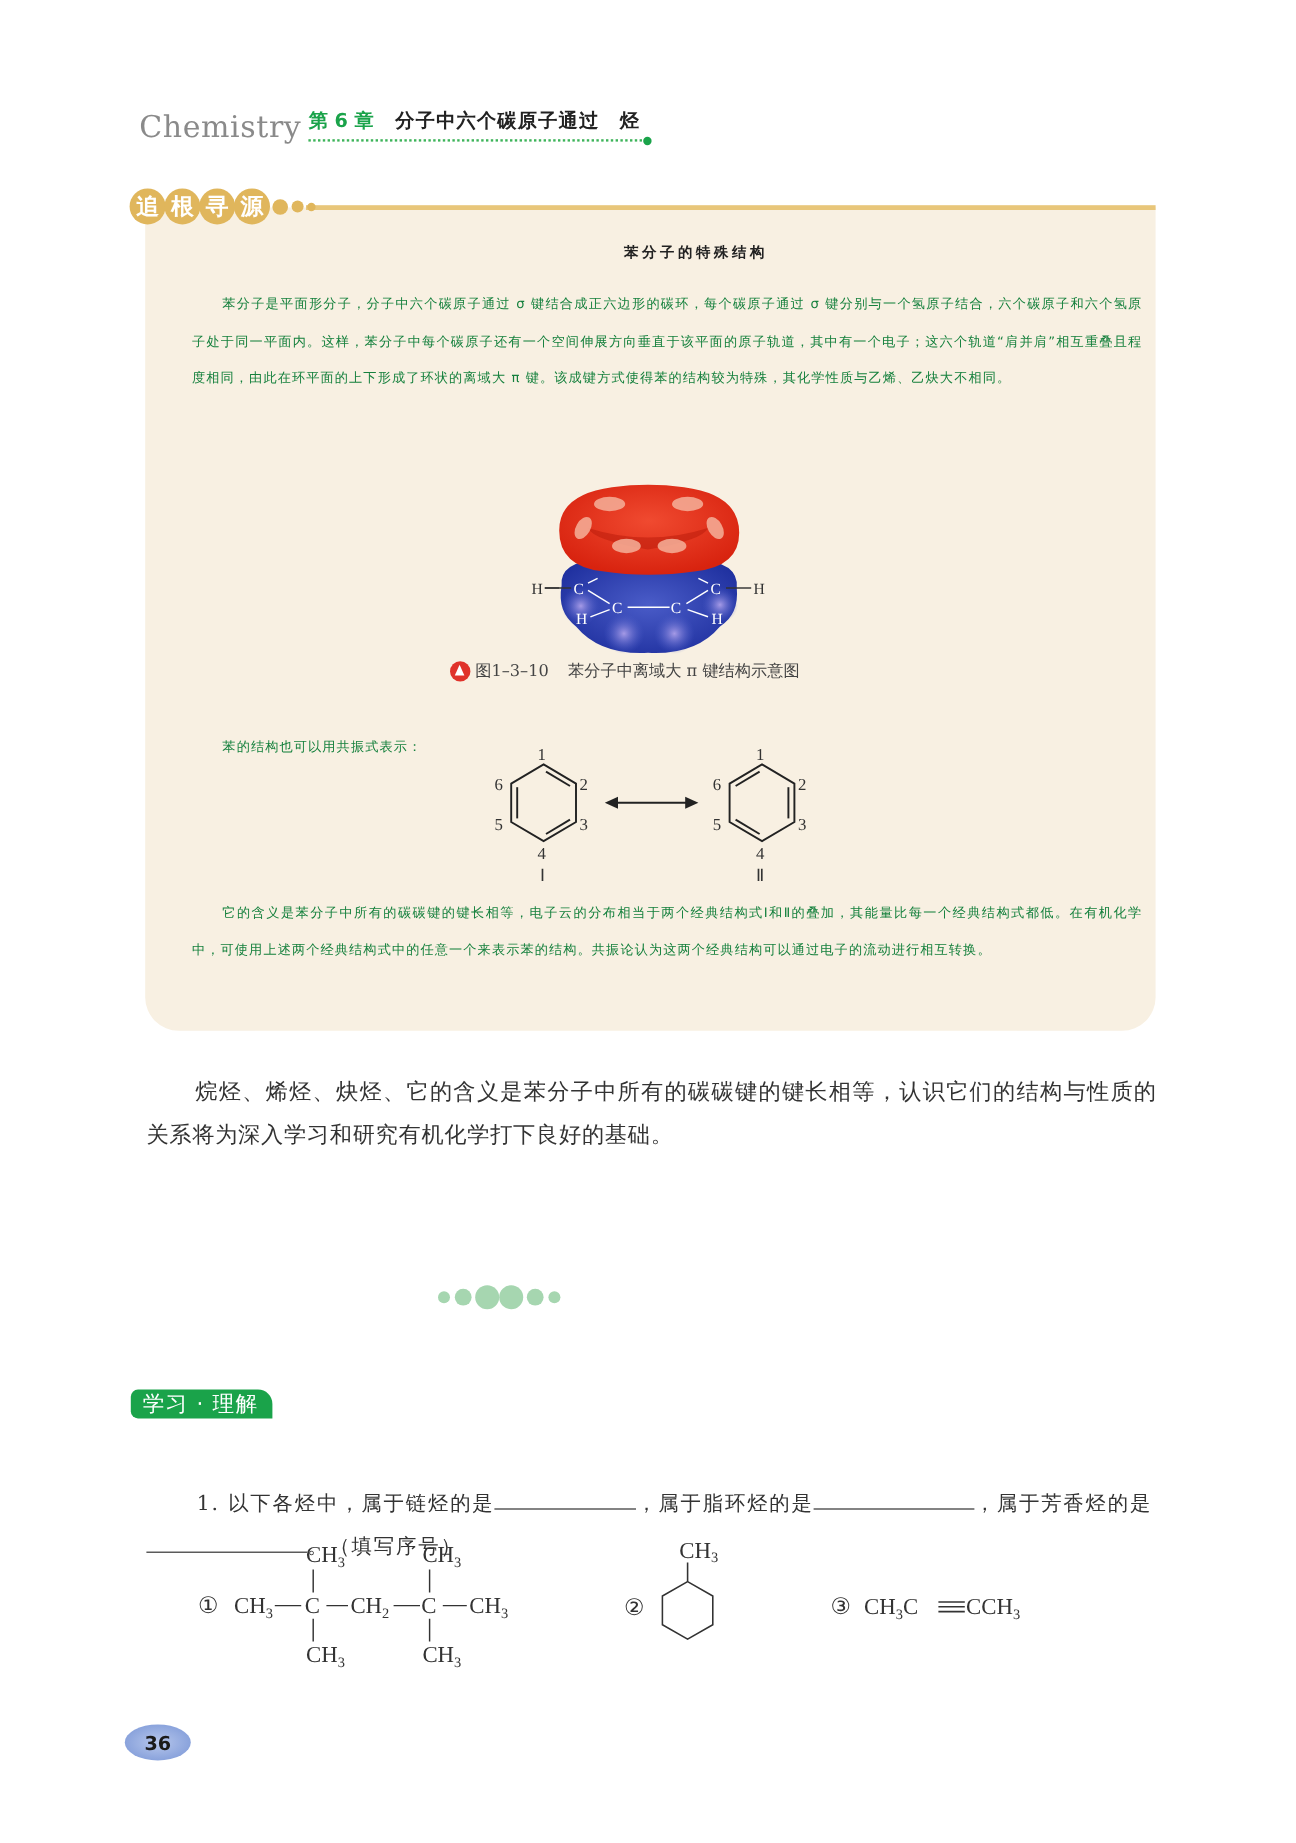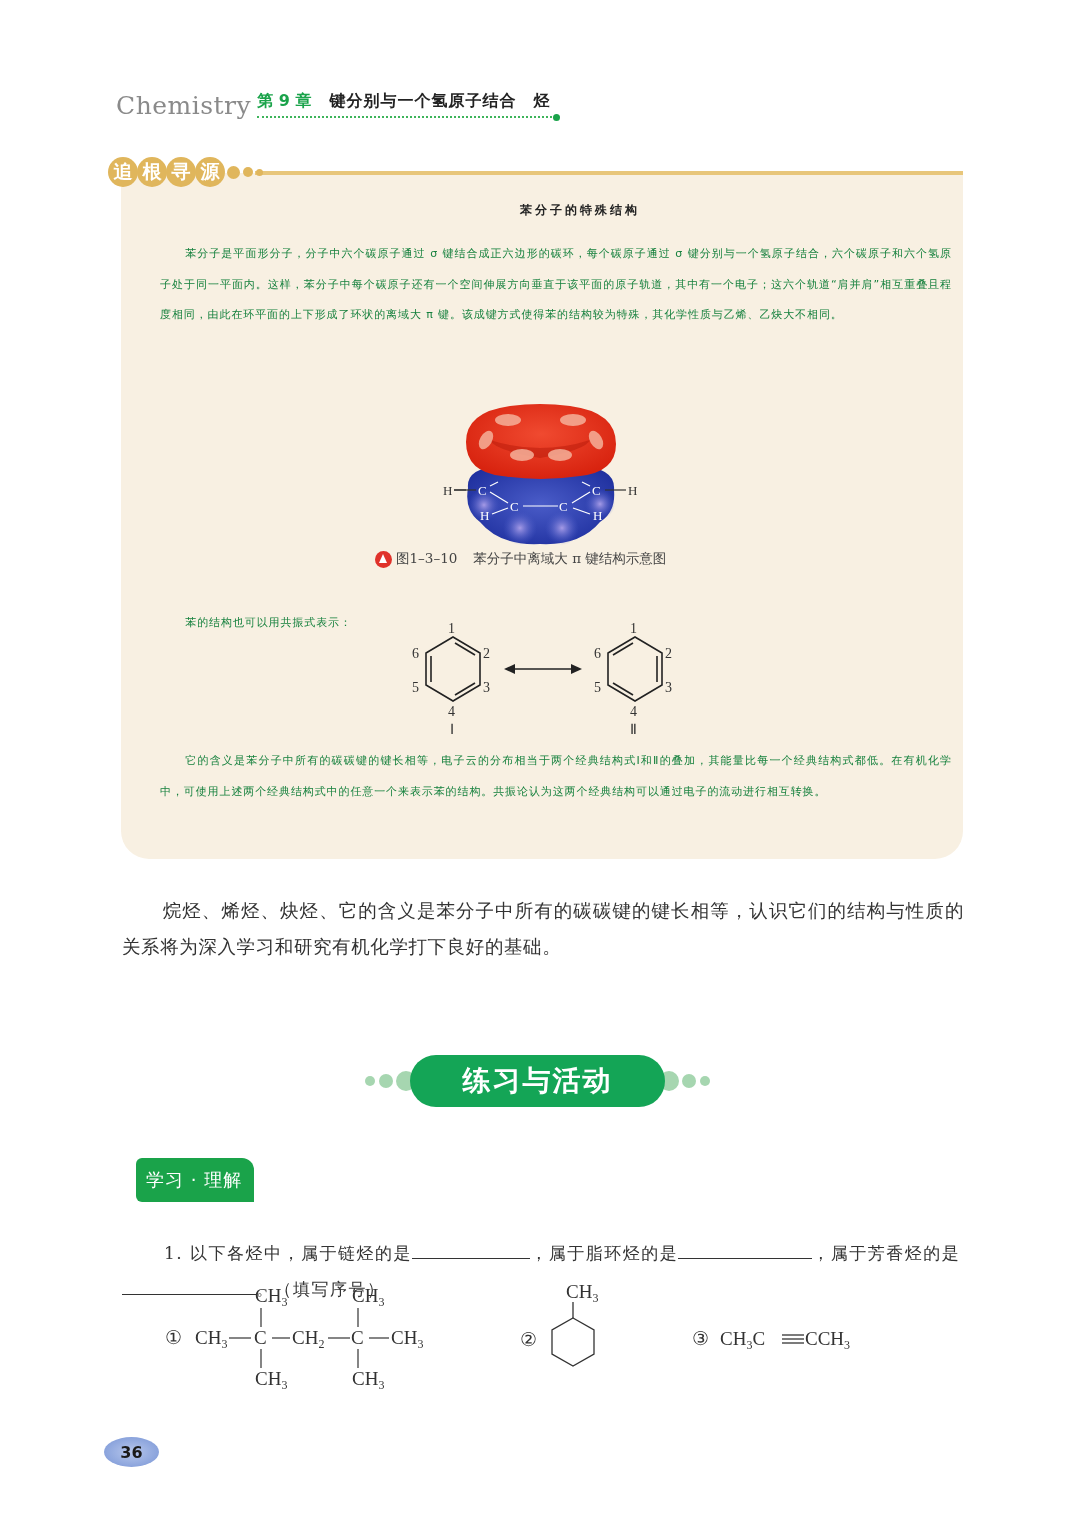--- a/index.html
+++ b/index.html
@@ -34,38 +34,38 @@
   .resonance { position: absolute; left: 400px; top: 620px; width: 290px; height: 120px; }
 
   
   .body-para { position: absolute; left: 122px; top: 893px; width: 842px; font-family: "DejaVu Serif", serif; font-size: 18.5px; line-height: 36px; color: #333; text-indent: 2.2em; letter-spacing: 0.6px; text-align: justify; }
 
   
   .practice { position: absolute; left: 365px; top: 1054px; height: 54px; display: flex; align-items: center; }
   .practice .pill { width: 255px; height: 52px; border-radius: 26px; background: #14a556; color: #fff; font-family: "DejaVu Serif", serif; font-size: 28px; font-weight: bold; display: flex; align-items: center; justify-content: center; letter-spacing: 2px; margin: 0 -6px; position: relative; z-index: 1; }
   .practice .dot { border-radius: 50%; background: #a6d6b0; }
 
-  .section-tag { position: absolute; left: 136px; top: 1158px; height: 44px; padding: 0 12px 0 10px; background: #1aa34a; color: #fff; font-size: 18px; border-radius: 6px 12px 0 6px; display: flex; align-items: center; letter-spacing: 1px; }
+  .section-tag { position: absolute; left: 109px; top: 1158px; height: 24px; padding: 0 12px 0 10px; background: #1aa34a; color: #fff; font-size: 18px; border-radius: 6px 12px 0 6px; display: flex; align-items: center; letter-spacing: 1px; }
 
   .q1 { position: absolute; left: 122px; top: 1235px; width: 842px; font-family: "DejaVu Serif", serif; font-size: 17px; line-height: 36px; color: #333; letter-spacing: 1.5px; }
   .q1 .blank { display: inline-block; border-bottom: 1.5px solid #333; height: 20px; vertical-align: baseline; }
   .q1 .indent { display: inline-block; width: 42px; }
 
   .formula { position: absolute; font-family: "DejaVu Serif", serif; font-size: 19px; color: #333; }
 
   .page-no { position: absolute; left: 104px; top: 1437px; width: 55px; height: 30px; border-radius: 50%; background: radial-gradient(ellipse at center, #b7c7ec 0%, #8aa3dc 70%, #7a94d2 100%); display: flex; align-items: center; justify-content: center; font-size: 16px; color: #1a1a1a; font-weight: bold; }
 </style>
 </head>
 <body>
 
 <div class="header">
   <span class="brand">Chemistry</span>
   <div class="chap-wrap">
-    <span class="chap-no">第 9 章</span>
-    <span class="chap-title">键分别与一个氢原子结合　烃</span>
+    <span class="chap-no">第 6 章</span>
+    <span class="chap-title">分子中六个碳原子通过　烃</span>
     <span class="dotline"></span>
     <span class="dotend"></span>
   </div>
 </div>
 
 <div class="source-box"></div>
 <div class="source-rule"></div>
 <div class="source-tag">
   <span class="ch">追</span>
   <span class="ch">根</span>
@@ -184,21 +184,20 @@
 </div>
 
 <div class="para" style="top:746px;">它的含义是苯分子中所有的碳碳键的键长相等，电子云的分布相当于两个经典结构式Ⅰ和Ⅱ的叠加，其能量比每一个经典结构式都低。在有机化学中，可使用上述两个经典结构式中的任意一个来表示苯的结构。共振论认为这两个经典结构可以通过电子的流动进行相互转换。</div>
 
 <div class="body-para">烷烃、烯烃、炔烃、它的含义是苯分子中所有的碳碳键的键长相等，认识它们的结构与性质的关系将为深入学习和研究有机化学打下良好的基础。</div>
 
 <div class="practice">
   <span class="dot" style="width:10px;height:10px;margin-right:4px;"></span>
   <span class="dot" style="width:14px;height:14px;margin-right:3px;"></span>
   <span class="dot" style="width:20px;height:20px;"></span>
-  <span class="pill">练习与活动</span>
   <span class="dot" style="width:20px;height:20px;"></span>
   <span class="dot" style="width:14px;height:14px;margin-left:3px;"></span>
   <span class="dot" style="width:10px;height:10px;margin-left:4px;"></span>
 </div>
 
 <div class="section-tag">学习 · 理解</div>
 
 <div class="q1">
   <span class="indent"></span><span>1. 以下各烃中，属于链烃的是</span><span class="blank" style="width:118px;"></span><span>，属于脂环烃的是</span><span class="blank" style="width:134px;"></span><span>，属于芳香烃的是</span><span class="blank" style="width:134px;"></span><span>。（填写序号）</span>
 </div>

